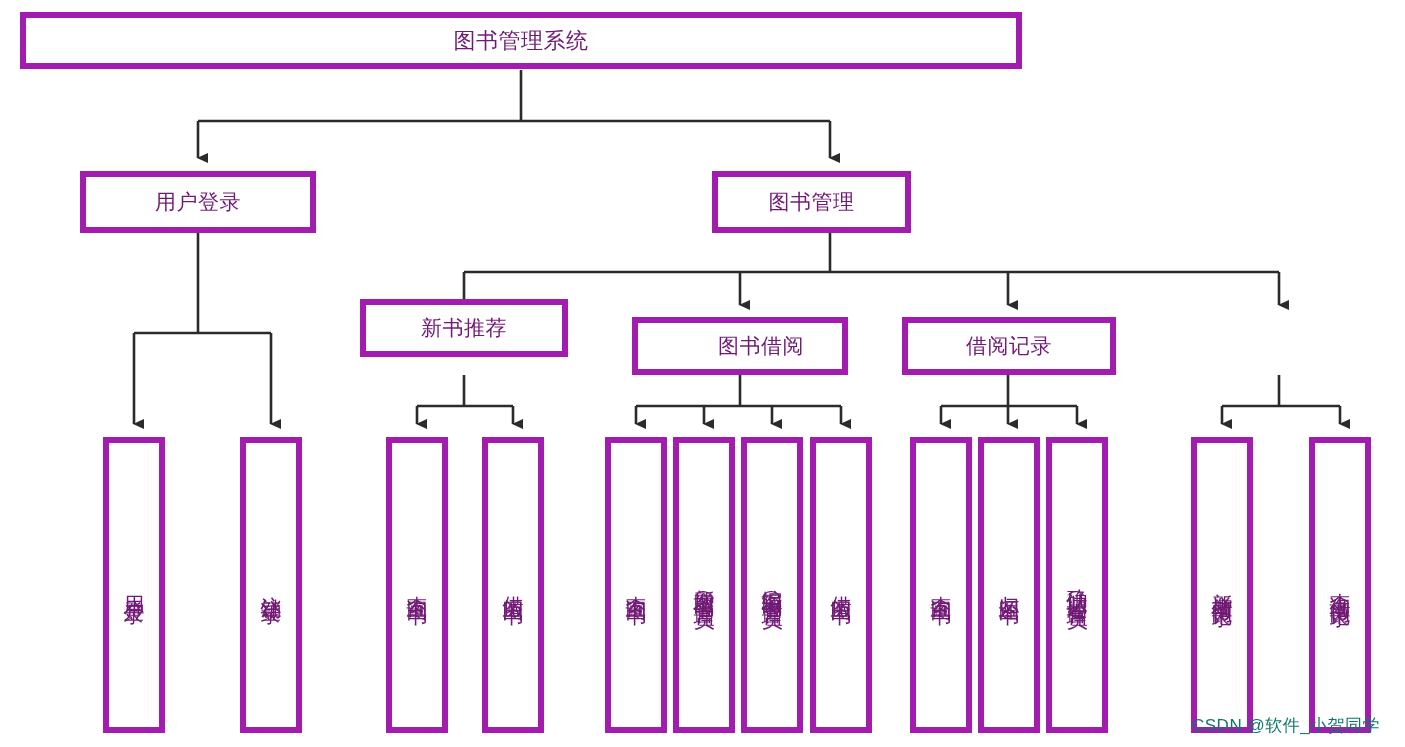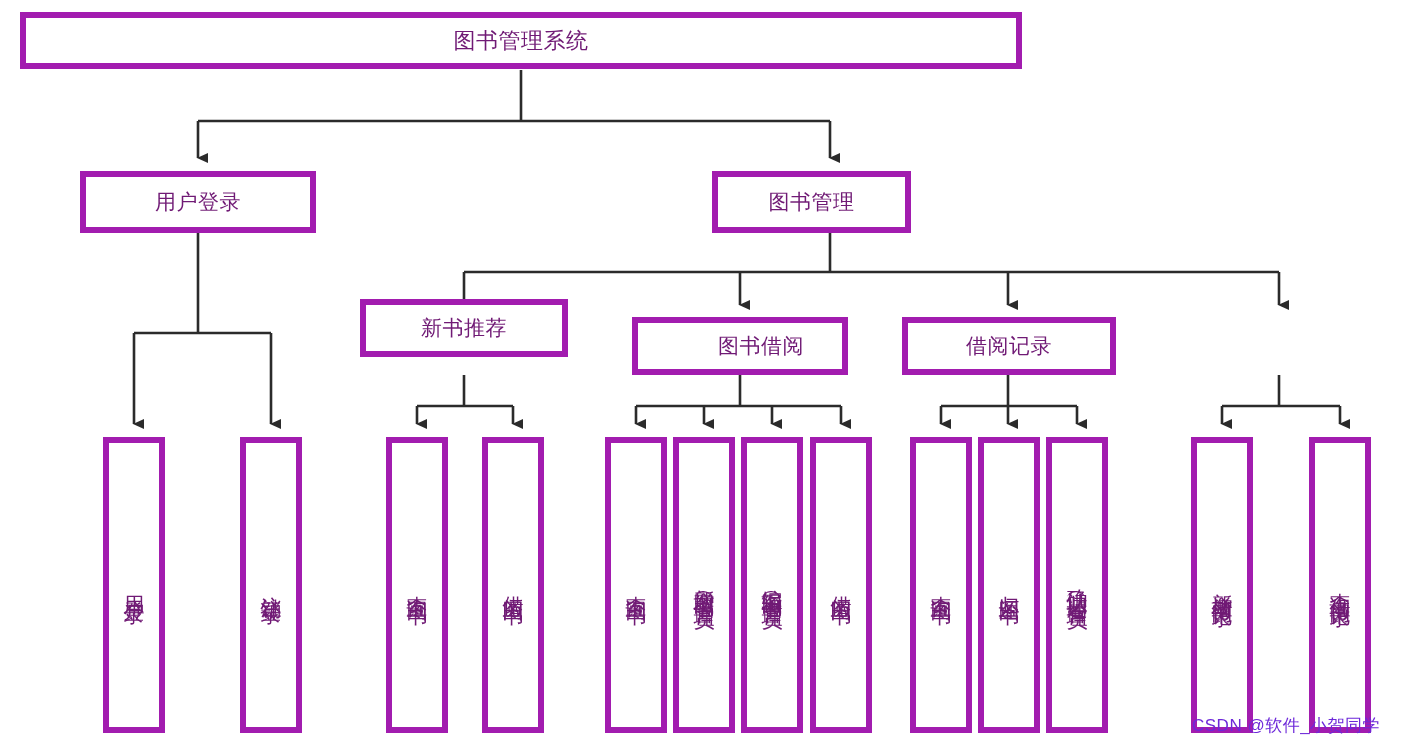--- a/index.html
+++ b/index.html
@@ -57,21 +57,21 @@
   .node.vert .node-label {
     writing-mode: vertical-rl;
     text-orientation: upright;
     font-size: 21px;
     letter-spacing: 3px;
     line-height: 1.05;
   }
   .watermark {
     position: absolute;
     font-size: 17px;
-    color: #6d28d9;
+    color: #0f766e;
     white-space: nowrap;
     letter-spacing: 0.5px;
     pointer-events: none;
   }
 </style>
 </head>
 <body>
 
 <div id="canvas">
 

